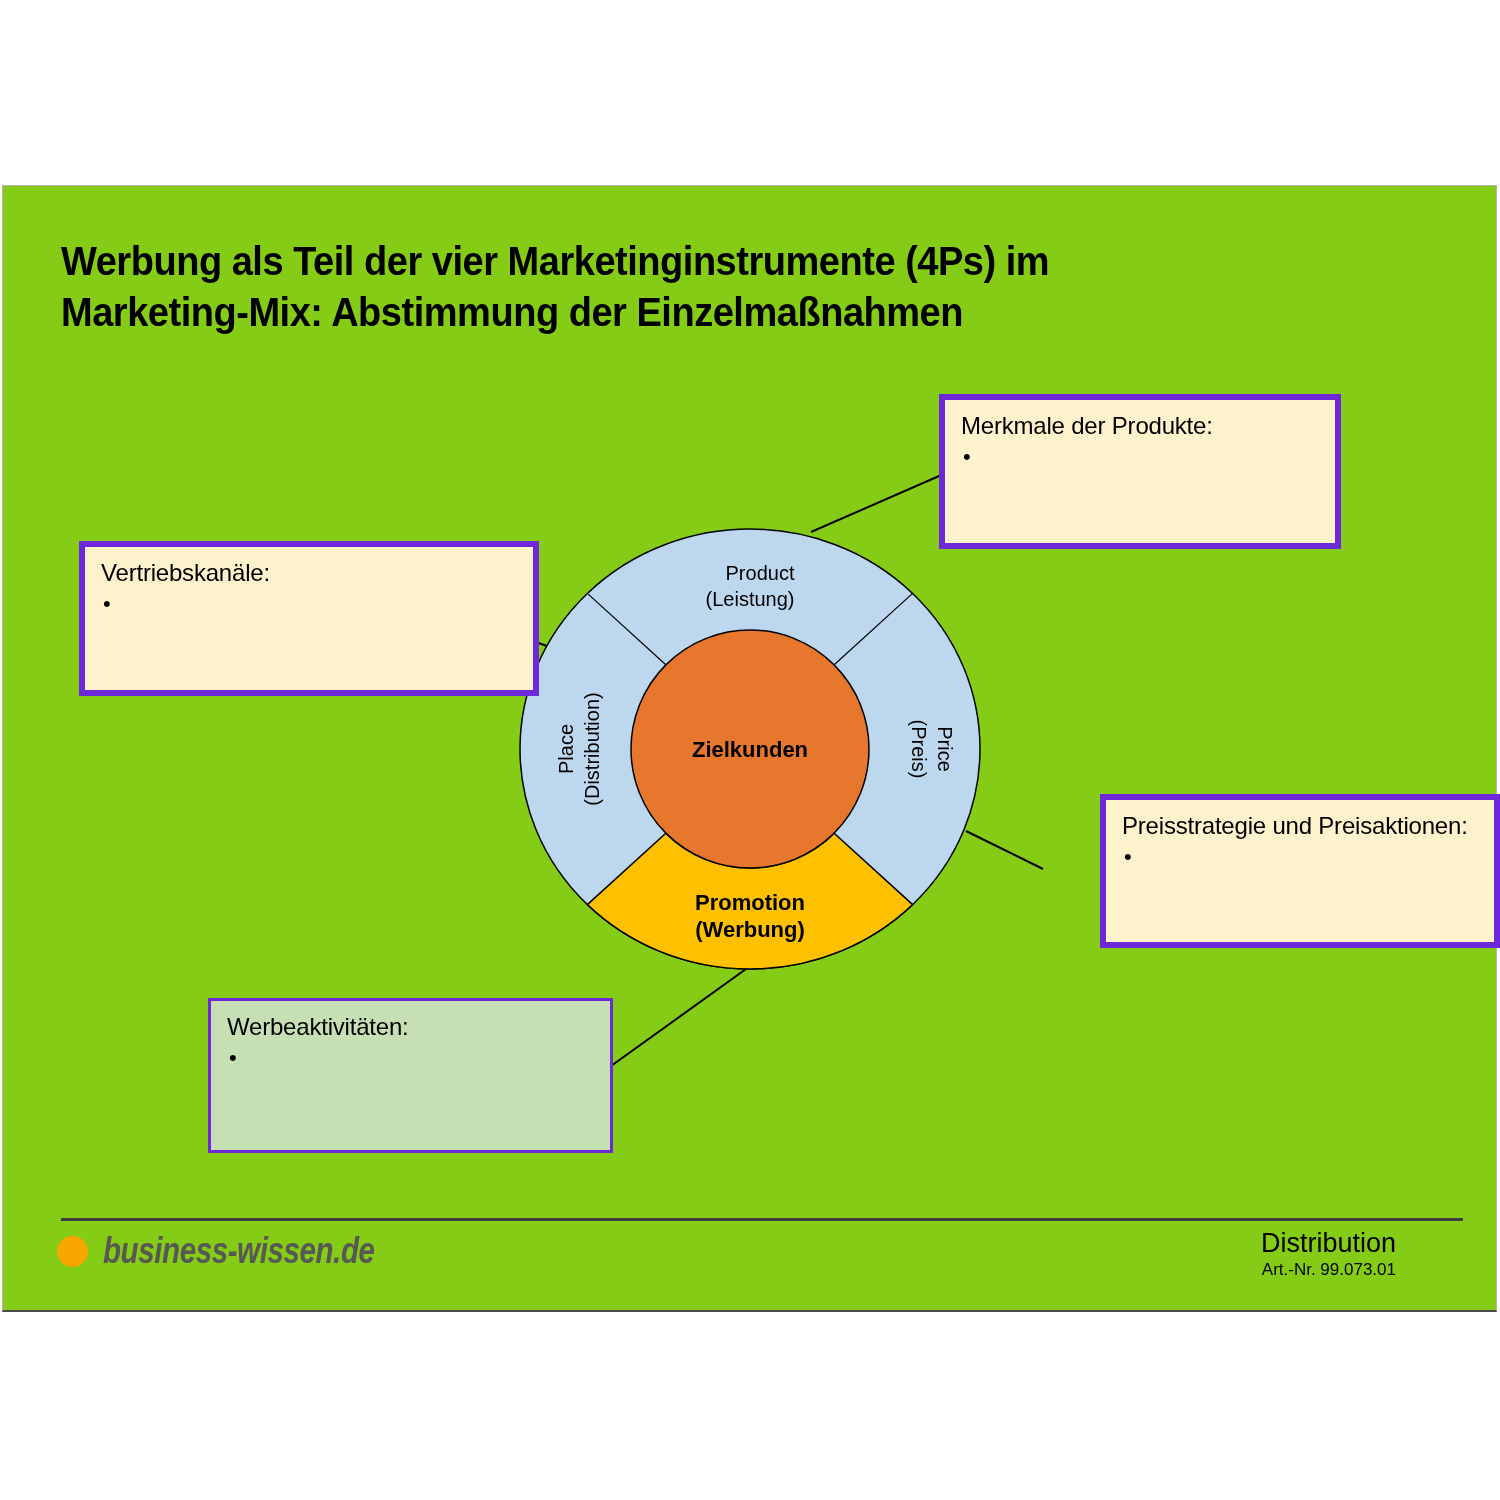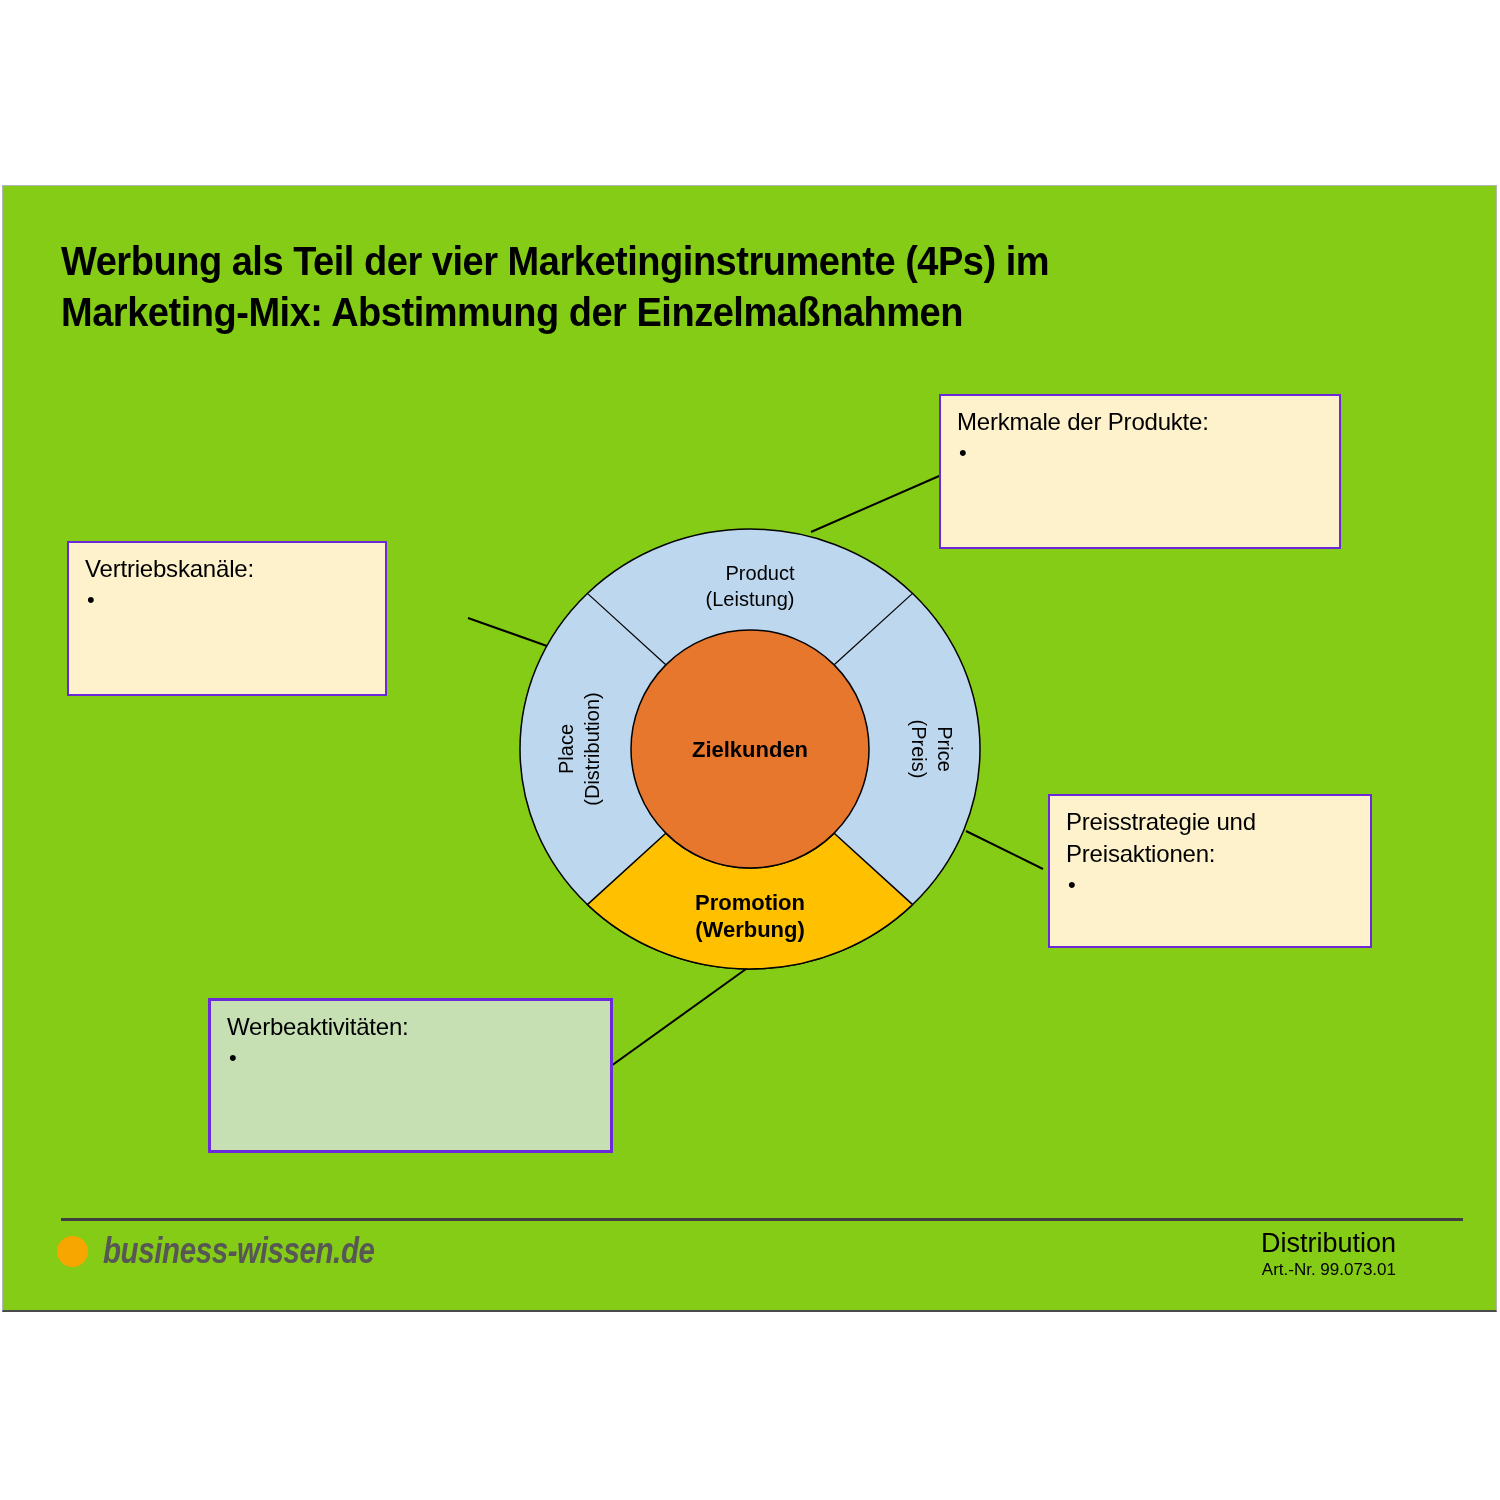--- a/index.html
+++ b/index.html
@@ -54,21 +54,21 @@
     line-height: 26px;
     white-space: pre-line;
     z-index: 3;
   }
   .ring-label.rot-cw  { transform: translate(-50%, -50%) rotate(90deg); }
   .ring-label.rot-ccw { transform: translate(-50%, -50%) rotate(-90deg); }
   .ring-label.bold { font-weight: bold; font-size: 22px; line-height: 27px; }
   .callout {
     position: absolute;
     box-sizing: border-box;
-    border: 2px solid #6d28d9;
+    border: 6px solid #6d28d9;
     padding: 10px 16px;
     z-index: 2;
   }
   .callout.cream { background: #FDF2CC; }
   .callout.green { background: #C6E0B4; border-width: 3px; }
   .callout-title {
     font-size: 24px;
     color: #000000;
     letter-spacing: -0.2px;
     line-height: 32px;
@@ -156,26 +156,26 @@
 (Distribution)</div>
     <div class="ring-label bold" style="left:747px; top:730px;">Promotion
 (Werbung)</div>
     <div class="ring-label bold" style="left:747px; top:563px;text-align:center;">Zielkunden</div>
 
     <div class="callout cream" style="left:936px; top:208px; width:402px; height:155px;">
       <div class="callout-title">Merkmale der Produkte:</div>
       <div class="callout-bullet">•</div>
     </div>
 
-    <div class="callout cream" style="left:64px; top:355px; width:320px; height:155px;">
+    <div class="callout cream" style="left:76px; top:355px; width:460px; height:155px;">
       <div class="callout-title">Vertriebskanäle:</div>
       <div class="callout-bullet">•</div>
     </div>
 
-    <div class="callout cream" style="left:1045px; top:608px; width:324px; height:154px;">
+    <div class="callout cream" style="left:1097px; top:608px; width:400px; height:154px;">
       <div class="callout-title">Preisstrategie und Preisaktionen:</div>
       <div class="callout-bullet">•</div>
     </div>
 
     <div class="callout green" style="left:205px; top:812px; width:405px; height:155px;">
       <div class="callout-title">Werbeaktivitäten:</div>
       <div class="callout-bullet">•</div>
     </div>
 
     <div class="footer-line"></div>

